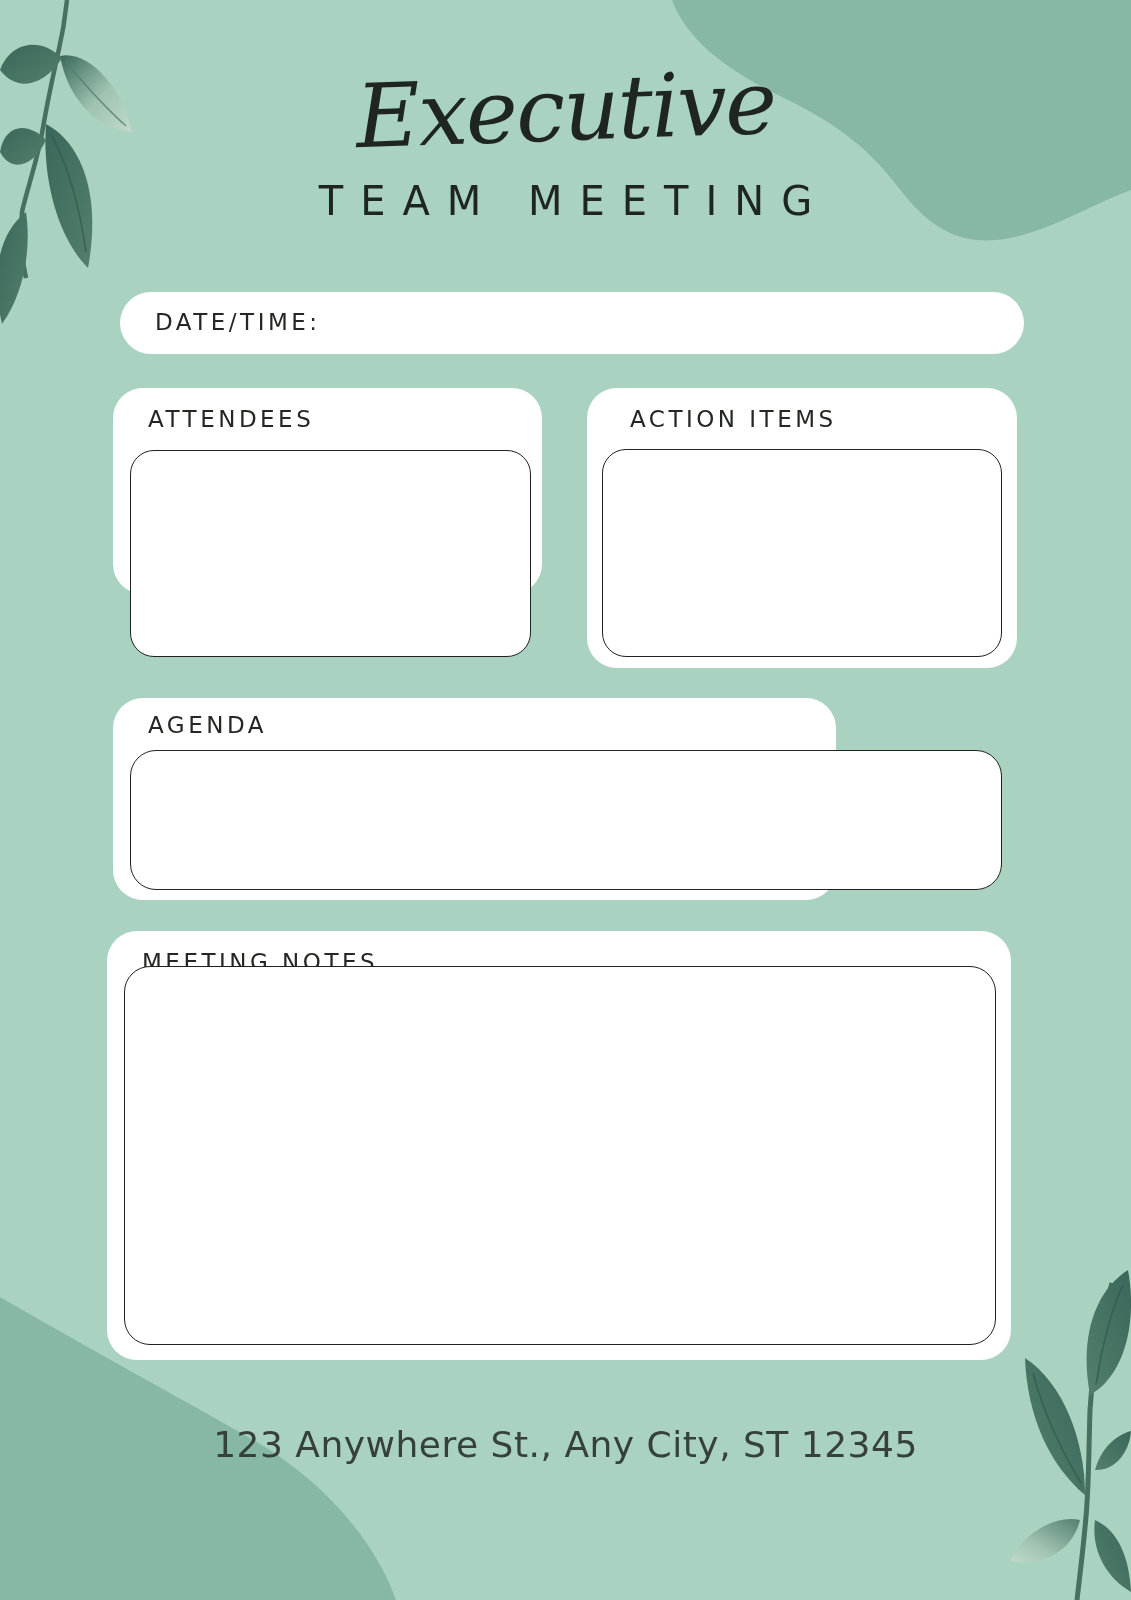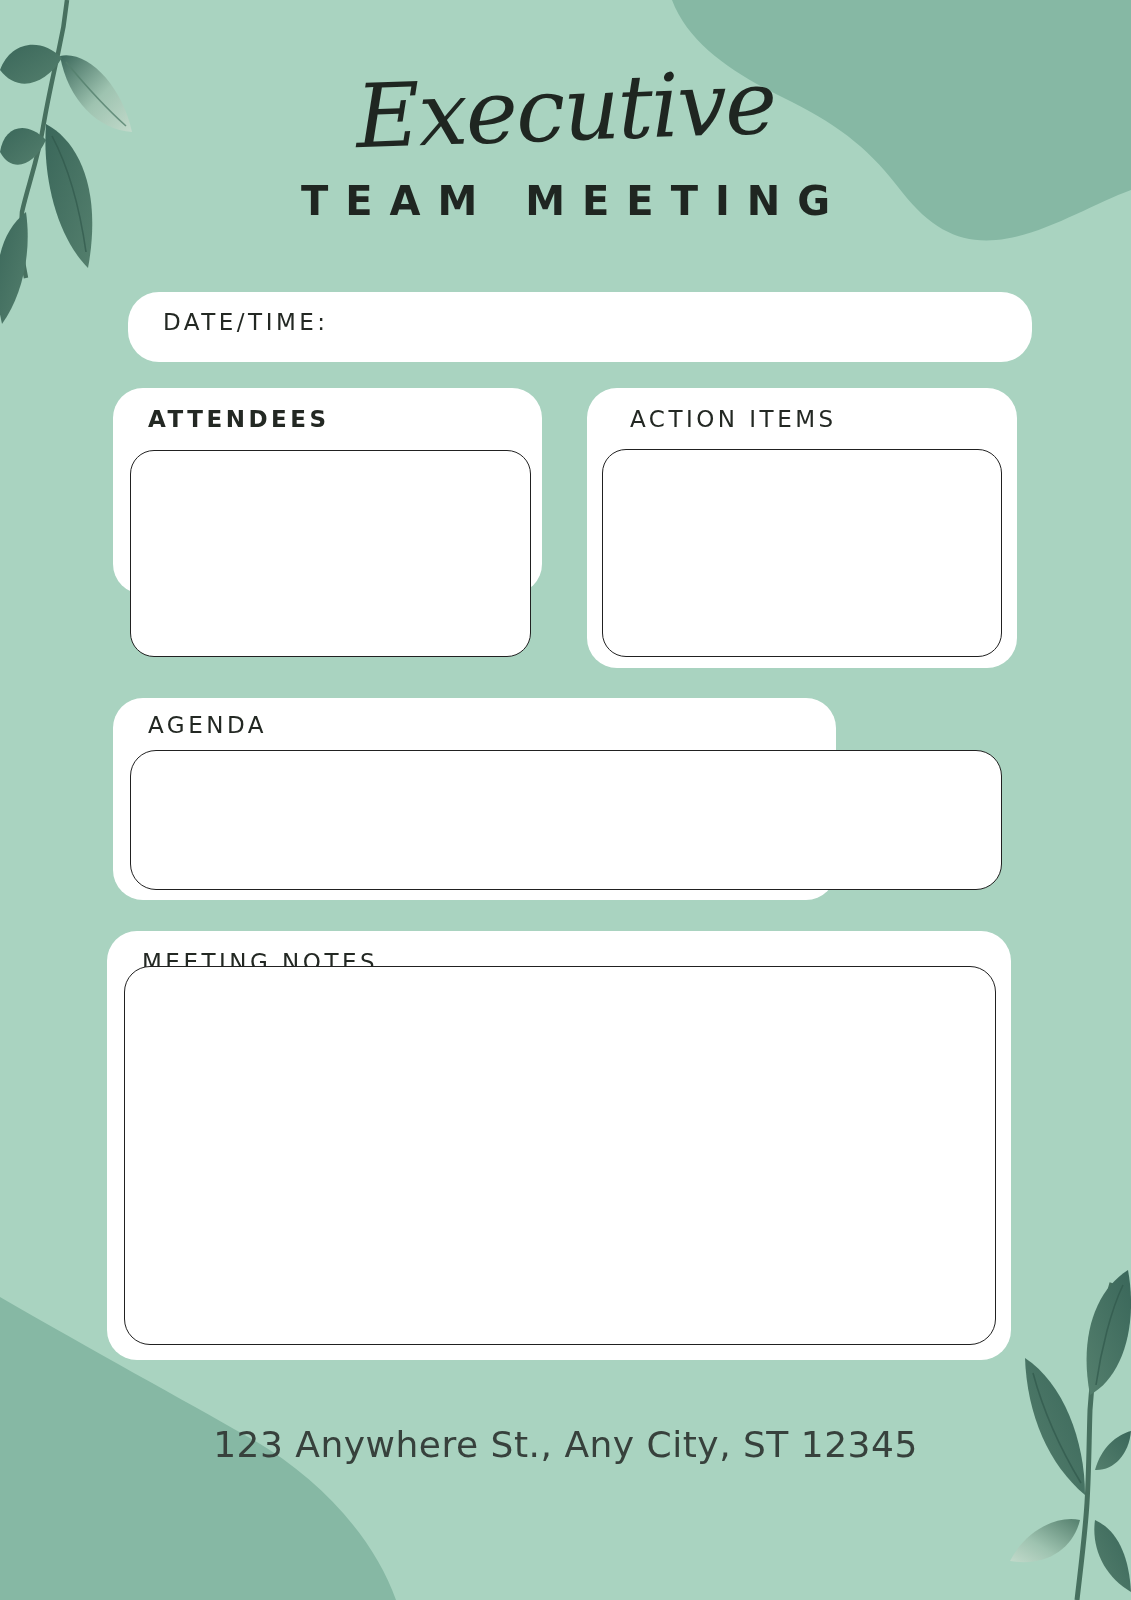--- a/index.html
+++ b/index.html
@@ -43,21 +43,21 @@
     transform:rotate(-2deg);
   }
   .title-caps{
     position:absolute;left:0;top:178px;width:1131px;
     text-align:center;
     font-size:40px;
     letter-spacing:17px;
     padding-left:17px;
     box-sizing:border-box;
     color:var(--ink);
-    font-weight:700;
+    font-weight:400;
   }
 
   
   .card{
     position:absolute;
     background:var(--card);
     border-radius:30px;
   }
   .card .label{
     position:absolute;left:35px;
@@ -70,25 +70,25 @@
     position:absolute;
     border:1.6px solid var(--line);
     border-radius:26px;
     background:var(--card);
     cursor:text;
     font-size:20px;color:var(--ink);
     padding:10px 16px;
     box-sizing:border-box;
   }
 
-  #card-datetime{left:128px;top:292px;width:904px;height:70px;border-radius:31px;}
+  #card-datetime{left:120px;top:292px;width:904px;height:62px;border-radius:31px;}
   #card-datetime .label{top:17px;}
   #datetime-value{position:absolute;left:300px;top:17px;right:30px;height:28px;font-size:22px;cursor:text;}
 
-  #card-attendees{left:113px;top:388px;width:429px;height:206px;font-weight:bold;}
+  #card-attendees{left:113px;top:388px;width:429px;height:206px;}
   #card-attendees .label{top:18px;}
   #attendees-box{left:17px;top:62px;width:401px;height:207px;border-radius:24px;}
 
   #card-action{left:587px;top:388px;width:430px;height:280px;}
   #card-action .label{top:18px;margin-left:8px;}
   #action-box{left:15px;top:61px;width:400px;height:208px;border-radius:24px;}
 
   #card-agenda{left:113px;top:698px;width:723px;height:202px;}
   #card-agenda .label{top:14px;}
   #agenda-box{left:17px;top:52px;width:872px;height:140px;}

